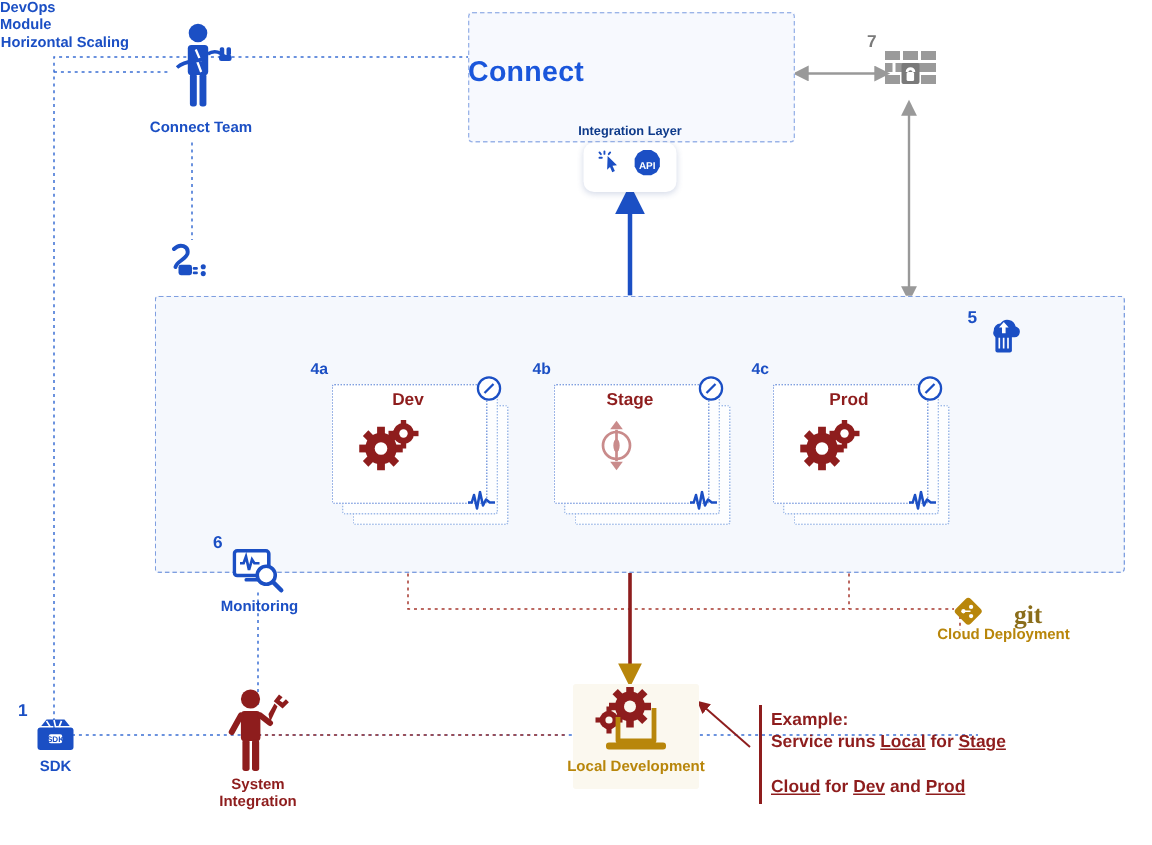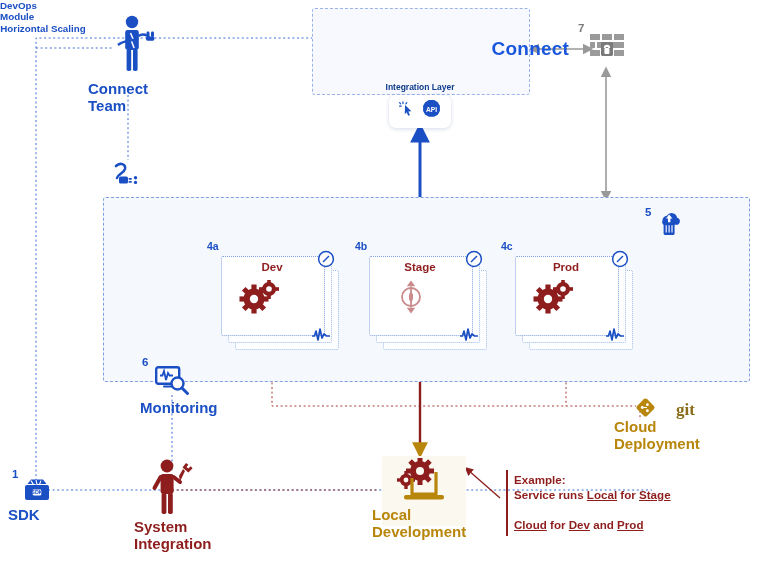--- a/index.html
+++ b/index.html
@@ -6,22 +6,22 @@
   body{width:768px;height:563px;overflow:hidden;
        font-family:"Liberation Sans","DejaVu Sans",sans-serif;}
   #stage{position:relative;width:768px;height:563px;}
   #svglayer{position:absolute;left:0;top:0;width:768px;height:563px;}
   .abs{position:absolute;}
   .lbl{position:absolute;font-weight:bold;line-height:1.12;white-space:pre-line;}
 
   
   .connect-panel{left:312px;top:8px;width:216px;height:85px;
      background:#f7f9fe;border:1.4px dashed #9bb4e8;border-radius:3px;}
-  .connect-title{left:312px;top:38px;width:216px;text-align:right;
-     font-size:19px;font-weight:bold;color:#1a56db;letter-spacing:.2px;padding-left:41px;}
+  .connect-title{left:312px;top:38px;width:216px;text-align:left;
+     font-size:19px;font-weight:bold;color:#1a56db;letter-spacing:.2px;}
 
   .intlayer-cap{left:360px;top:83px;width:120px;text-align:center;
      font-size:8.5px;font-weight:bold;color:#0e3a8a;}
   .intlayer-box{left:389px;top:95px;width:62px;height:33px;background:#ffffff;
      border-radius:7px;box-shadow:0 1px 4px rgba(40,70,140,.20);
      display:flex;align-items:center;justify-content:center;gap:3px;}
 
   
   .soe{left:103px;top:197px;width:645px;height:183px;background:#f5f8fd;
        border:1.4px dashed #7f9fe0;border-radius:3px;}
@@ -37,21 +37,21 @@
   .cardmain{position:absolute;left:0;top:0;width:102px;height:78px;background:#ffffff;
      border:1px dotted #7f9fe0;border-radius:2px;}
   .envname{position:absolute;left:0;top:5px;width:102px;text-align:center;
      font-size:11.5px;font-weight:bold;color:#8e1d1d;}
   .envicon{position:absolute;left:18px;top:24px;}
   .envwave{position:absolute;right:6px;bottom:4px;}
   .envclock{position:absolute;left:96px;top:-6px;}
   .envnum{position:absolute;font-size:10.5px;font-weight:bold;color:#1b4fc4;}
 
   
-  .node-lbl{position:absolute;text-align:left;font-size:15px;font-weight:bold;
+  .node-lbl{position:absolute;text-align:center;font-size:10px;font-weight:bold;
      line-height:1.14;}
   .blue{color:#1b4fc4;} .gold{color:#b8860b;} .dark{color:#8e1d1d;} .grey{color:#7a7a7a;}
   .num{position:absolute;font-size:11.5px;font-weight:bold;}
 
   
   .localdev{left:382px;top:456px;width:84px;height:70px;background:#fbf8ef;border-radius:2px;}
   .localdev-lbl{left:372px;top:506px;width:104px;}
 
   
   .note{left:514px;top:472px;width:245px;font-size:11.6px;font-weight:bold;
@@ -59,21 +59,21 @@
   .note u{}
   .note-bar{left:506px;top:470px;width:2px;height:66px;background:#8e1d1d;}
 
   
   .git-wrap{left:636px;top:398px;display:flex;align-items:center;gap:21px;}
   .git-word{font-size:17px;font-weight:bold;color:#8a6d1a;font-family:"Liberation Serif",serif;}
   .git-sub{left:614px;top:418px;width:110px;}
 
   .iso-lbl{left:627px;top:36px;width:96px;text-align:left;font-size:9.6px;
      font-weight:bold;line-height:1.16;color:#7a7a7a;}
-  .hs-lbl{left:679px;top:212px;width:86px;text-align:center;font-size:9.8px;
+  .hs-lbl{left:679px;top:212px;width:86px;text-align:right;font-size:9.8px;
      font-weight:bold;line-height:1.16;color:#1b4fc4;}
   .devops-lbl{left:144px;top:163px;width:72px;text-align:left;font-size:9.8px;
      font-weight:bold;line-height:1.16;color:#1b4fc4;}
 </style>
 </head>
 <body>
 
 <div id="stage">
 
   <svg id="svglayer" viewBox="0 0 768 563" xmlns="http://www.w3.org/2000/svg">

